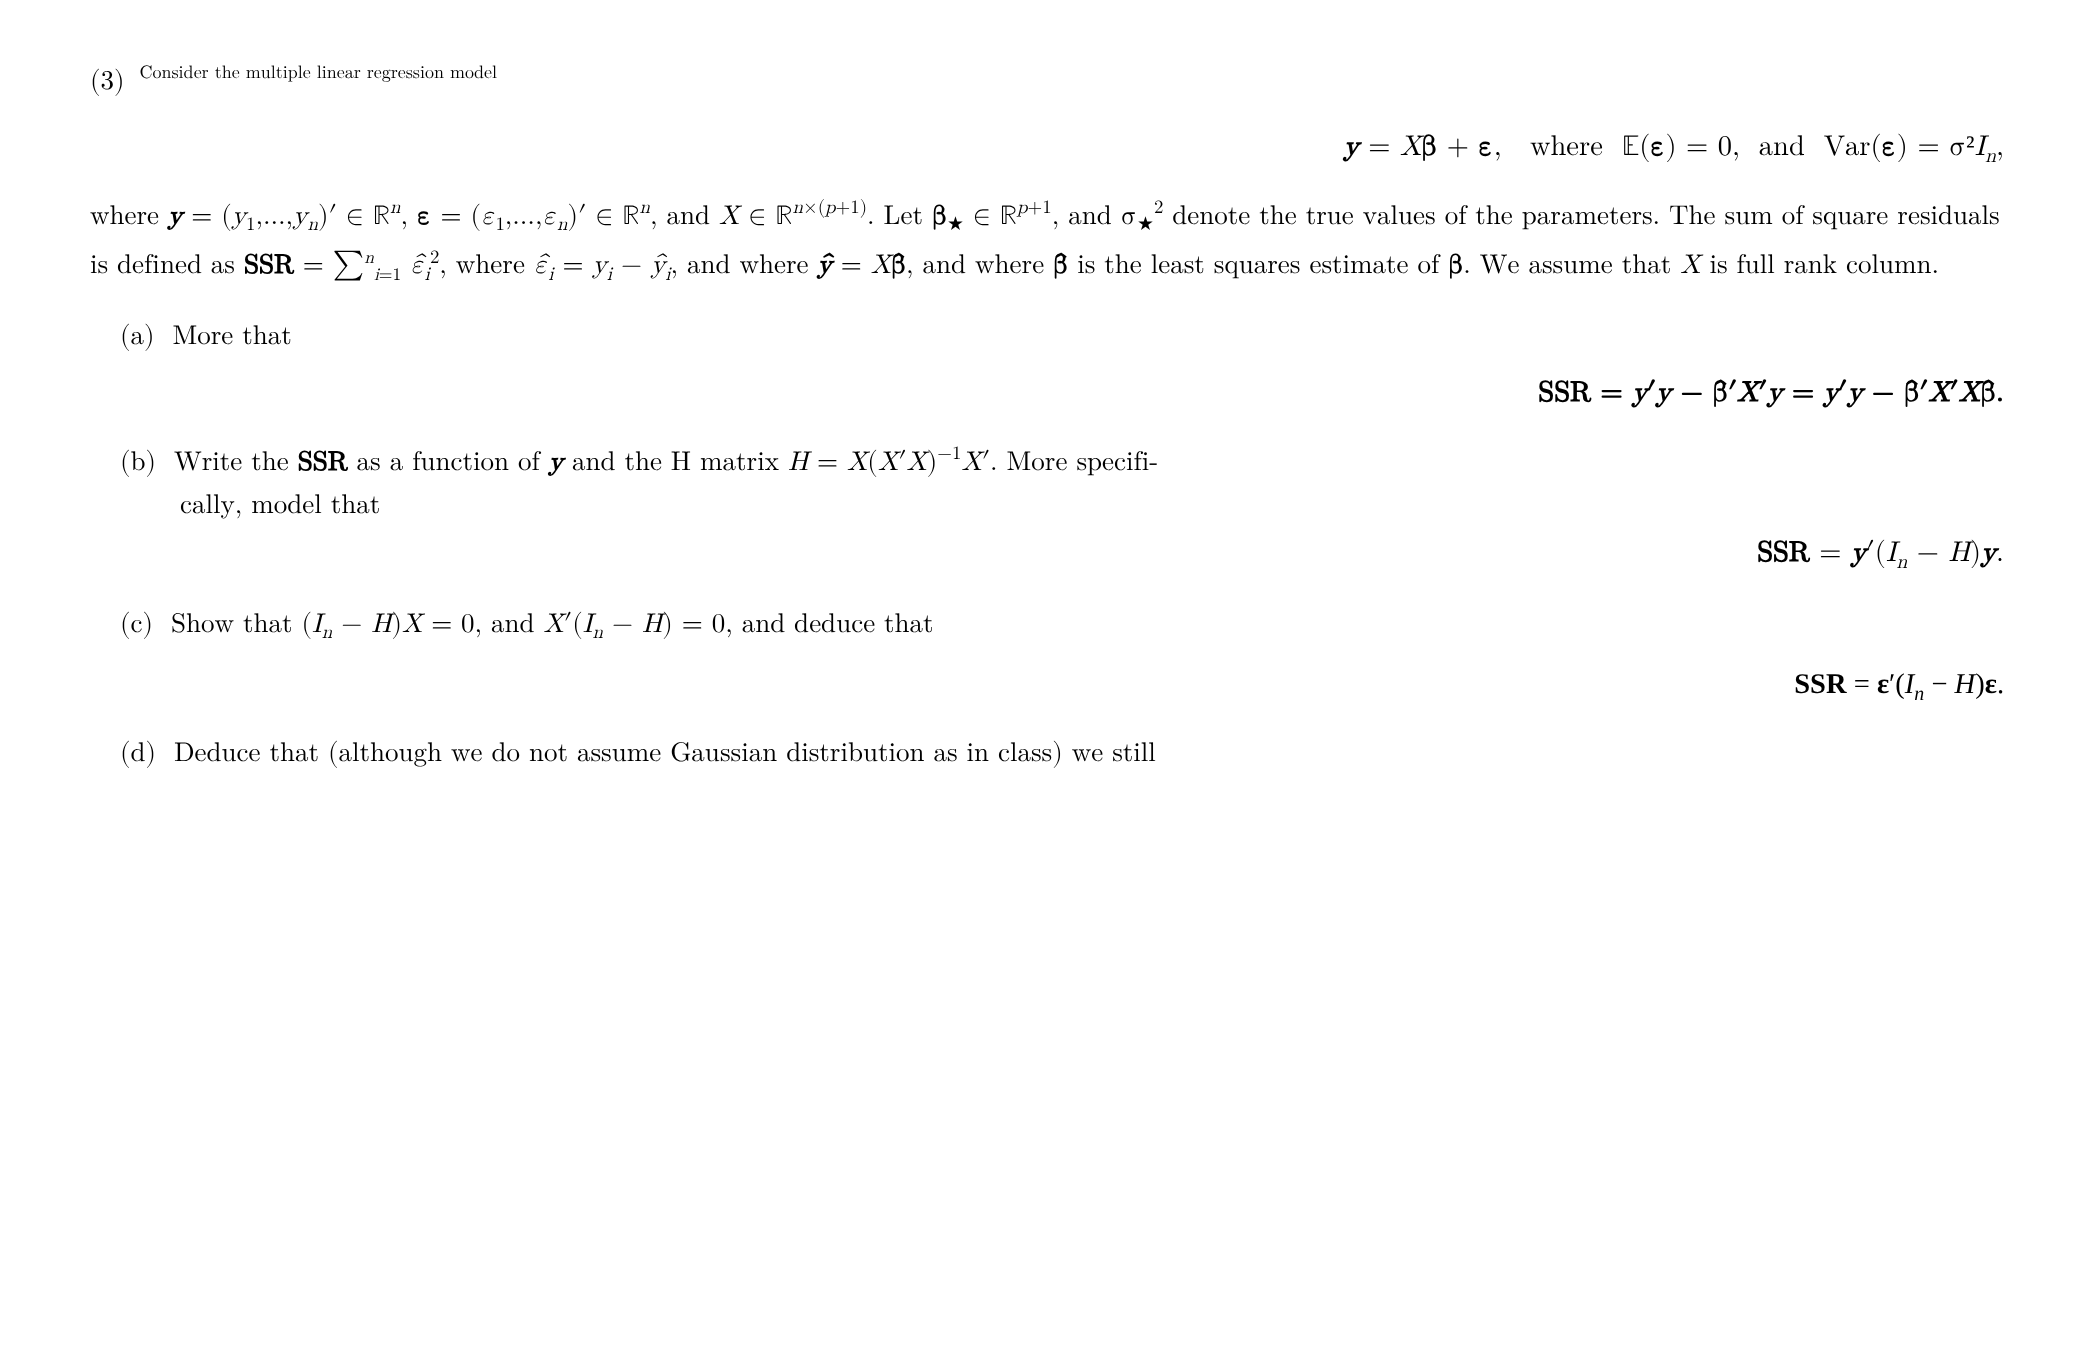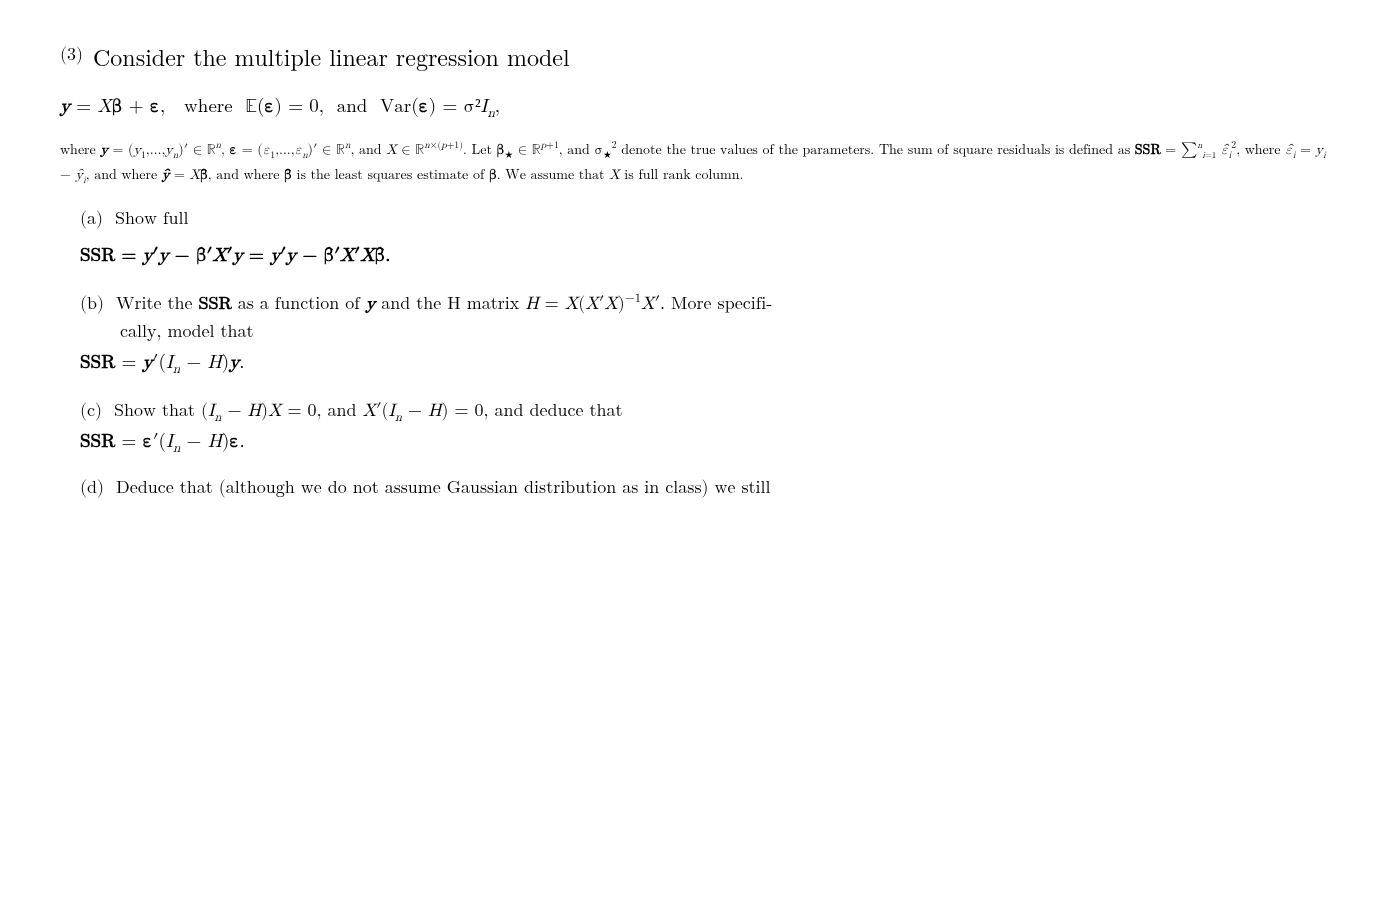--- a/index.html
+++ b/index.html
@@ -19,31 +19,31 @@
       display: flex;
       align-items: flex-start;
       gap: 10px;
       margin-bottom: 12px;
     }
     .problem-number {
       font-size: 18px;
       white-space: nowrap;
     }
     .problem-text {
-      font-size: 24px;
+      font-size: 12px;
       text-align: right;
     }
     .display-equation {
-      text-align: left;
+      text-align: right;
       margin: 14px 0;
       font-size: 19px;
     }
     .body-text {
       margin: 10px 0;
-      font-size: 14px;
+      font-size: 18px;
       text-indent: 0;
     }
     .sub-part {
       margin: 16px 0 8px 20px;
     }
     .sub-part-label {
       display: inline;
     }
     .sub-part-body {
       display: inline;
@@ -72,41 +72,41 @@
 
   <div class="body-text">
     where <b><i>y</i></b> = (<i>y</i><sub>1</sub>,…,<i>y</i><sub><i>n</i></sub>)′ ∈ ℝ<sup><i>n</i></sup>, <b>ε</b> = (<i>ε</i><sub>1</sub>,…,<i>ε</i><sub><i>n</i></sub>)′ ∈ ℝ<sup><i>n</i></sup>, and <i>X</i> ∈ ℝ<sup><i>n</i>×(<i>p</i>+1)</sup>. Let <b>β</b><sub>★</sub> ∈ ℝ<sup><i>p</i>+1</sup>,
     and σ<sub>★</sub><sup>2</sup> denote the true values of the parameters. The sum of square residuals is defined as
     <b>SSR</b> = <span style="font-size:1.1em">∑</span><sup style="font-size:0.65em"><i>n</i></sup><sub style="font-size:0.65em"><i>i</i>=1</sub> <i>ε̂</i><sub><i>i</i></sub><sup>2</sup>, where <i>ε̂</i><sub><i>i</i></sub> = <i>y</i><sub><i>i</i></sub> − <i>ŷ</i><sub><i>i</i></sub>, and where <b><i>ŷ</i></b> = <i>X</i><b>β̂</b>, and where <b>β̂</b> is the least squares
     estimate of <b>β</b>. We assume that <i>X</i> is full rank column.
   </div>
 
   <div class="sub-part">
     <span class="sub-part-label">(a)&nbsp;</span>
-    <span class="sub-part-body">Show full</span>
+    <span class="sub-part-body">More that</span>
     <div class="display-equation" style="margin-top:8px;font-weight:bold;">
       <b>SSR</b> = <b><i>y</i></b>′<b><i>y</i></b> − <b>β̂</b>′<i>X</i>′<b><i>y</i></b> = <b><i>y</i></b>′<b><i>y</i></b> − <b>β̂</b>′<i>X</i>′<i>X</i><b>β̂</b>.
     </div>
   </div>
 
   <div class="sub-part">
     <span class="sub-part-label">(b)&nbsp;</span>
     <span class="sub-part-body">Write the <b>SSR</b> as a function of <b><i>y</i></b> and the H matrix <i>H</i> = <i>X</i>(<i>X</i>′<i>X</i>)<sup>−1</sup><i>X</i>′. More specifi-</span>
     <div class="indent-block">
       <span>cally, model that</span>
     </div>
     <div class="display-equation" style="margin-top:2px;">
       <b>SSR</b> = <b><i>y</i></b>′(<i>I</i><sub><i>n</i></sub> − <i>H</i>)<b><i>y</i></b>.
     </div>
   </div>
 
   <div class="sub-part">
     <span class="sub-part-label">(c)&nbsp;</span>
     <span class="sub-part-body">Show that (<i>I</i><sub><i>n</i></sub> − <i>H</i>)<i>X</i> = 0, and <i>X</i>′(<i>I</i><sub><i>n</i></sub> − <i>H</i>) = 0, and deduce that</span>
-    <div class="display-equation" style="margin-top:0;">
+    <div class="display-equation" style="margin-top:10px;font-family:Liberation Serif, serif;">
       <b>SSR</b> = <b>ε</b>′(<i>I</i><sub><i>n</i></sub> − <i>H</i>)<b>ε</b>.
     </div>
   </div>
 
   <div class="sub-part" style="margin-top:10px;">
     <span class="sub-part-label">(d)&nbsp;</span>
     <span class="sub-part-body">Deduce that (although we do not assume Gaussian distribution as in class) we still</span>
   </div>
 
 </div>

